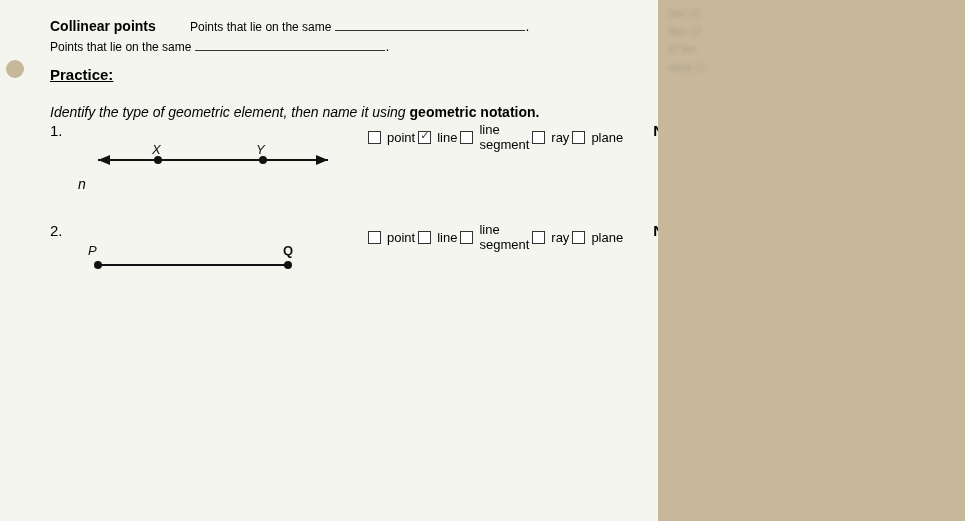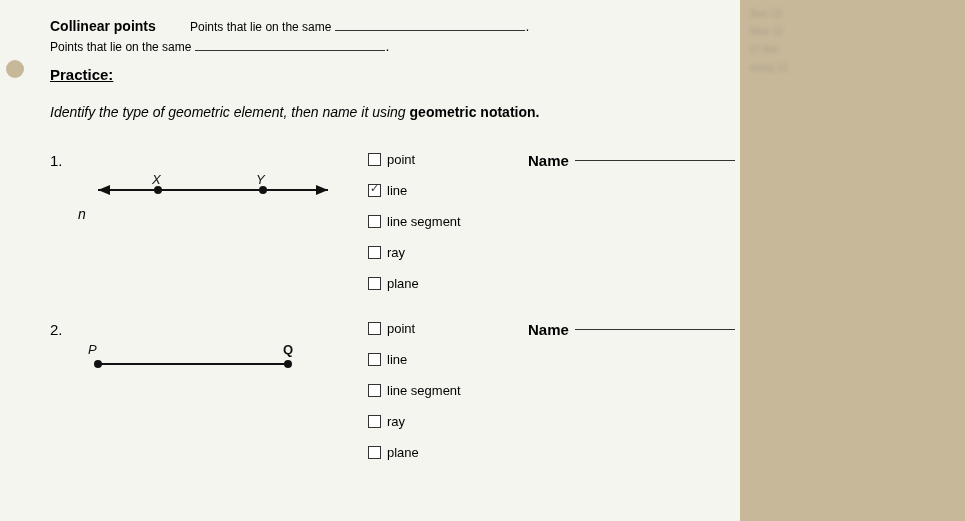--- a/index.html
+++ b/index.html
@@ -9,21 +9,21 @@
       font-family: Arial, sans-serif;
       width: 965px;
       height: 521px;
       overflow: hidden;
       display: flex;
       align-items: stretch;
     }
 
     .paper {
       background: #f5f5f0;
-      width: 740px;
+      width: 658px;
       min-height: 521px;
       padding: 18px 30px 20px 50px;
       position: relative;
       box-shadow: 2px 0 8px rgba(0,0,0,0.15);
     }
 
     .right-side {
       flex: 1;
       background: #c8b89a;
       position: relative;
@@ -79,21 +79,21 @@
     }
 
     .practice-label {
       font-weight: bold;
       text-decoration: underline;
       font-size: 15px;
     }
 
     .instruction {
       font-size: 14px;
-      margin-bottom: 32px;
+      margin-bottom: 2px;
       font-style: italic;
     }
 
     .instruction strong {
       font-style: normal;
       font-weight: bold;
     }
 
     
     .problem {
@@ -146,22 +146,22 @@
     
     .segment-figure {
       position: relative;
       height: 55px;
       margin-top: 15px;
     }
 
     
     .checkboxes {
       display: flex;
-      flex-direction: column;
-      gap: 16px;
+      flex-direction: row;
+      gap: 3px;
       min-width: 130px;
       font-size: 13px;
     }
 
     .checkbox-item {
       display: flex;
       align-items: center;
       gap: 6px;
     }
 

